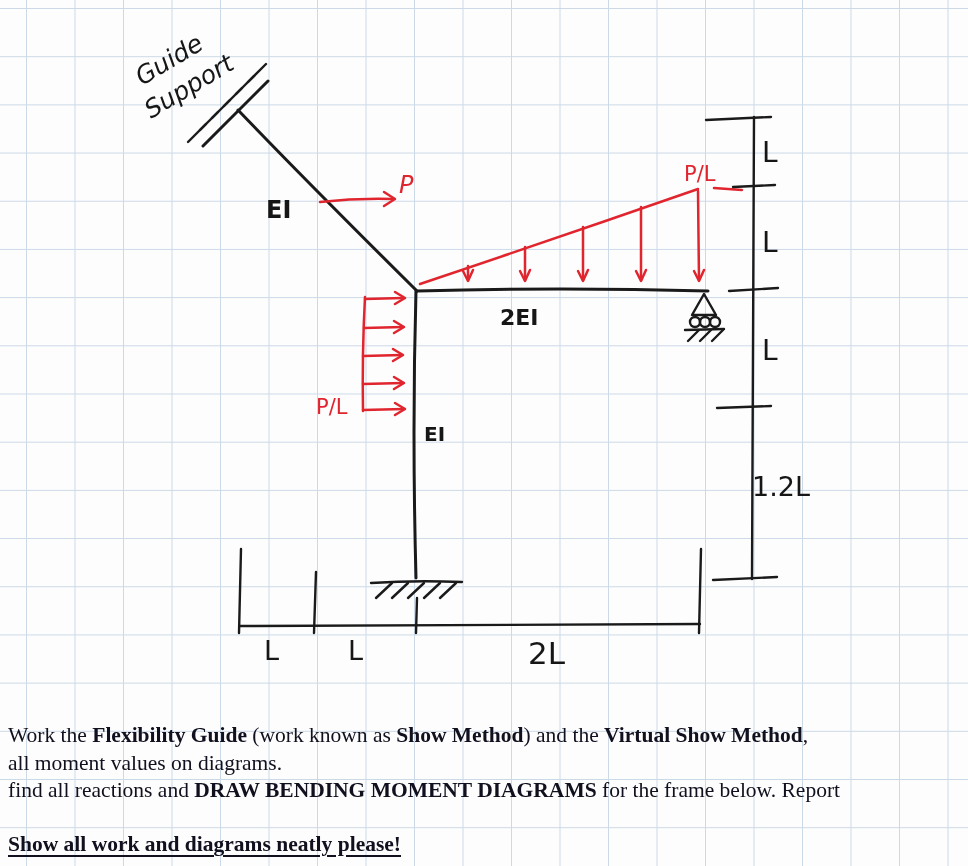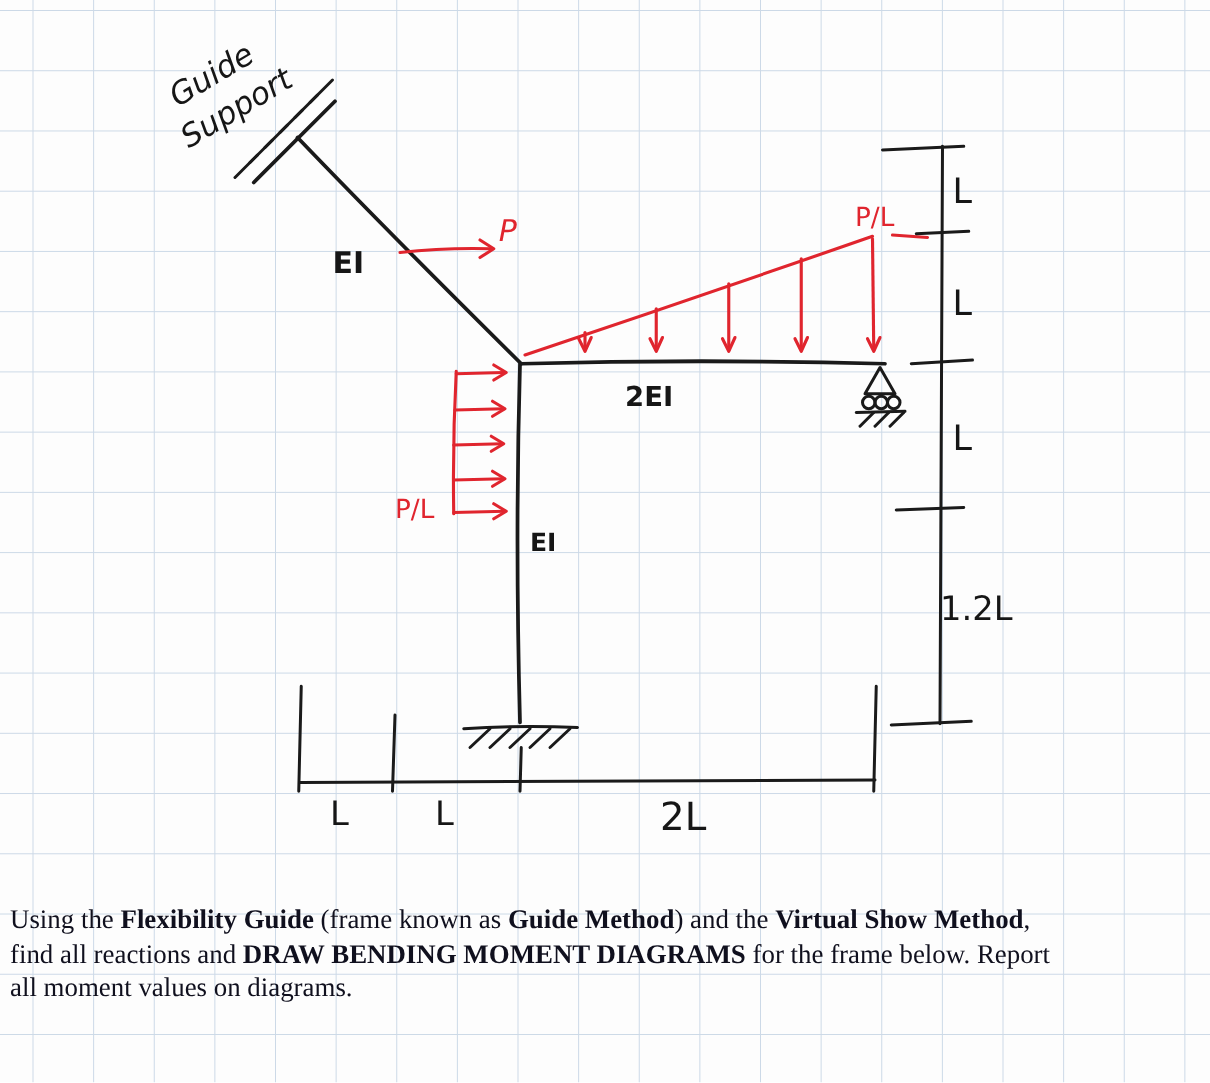--- a/index.html
+++ b/index.html
@@ -139,19 +139,20 @@
       <path class="thin" d="M 717 408 L 771 406"></path>
       <path class="thin" d="M 713 580 L 777 577"></path>
       <text class="ink-t" font-size="28" x="762" y="162">L</text>
       <text class="ink-t" font-size="28" x="762" y="252">L</text>
       <text class="ink-t" font-size="28" x="762" y="360">L</text>
       <text class="ink-t" font-size="27" x="752" y="496">1.2L</text>
     </g>
   </svg>
 
   <div class="problem">
-    <div><span>Using the </span><b>Flexibility Guide</b><span> (frame known as </span><b>Guide Method</b><span>) and the </span><b>Virtual Show Method</b><span>,</span></div>
+    <div><span>Work the </span><b>Flexibility Guide</b><span> (work known as </span><b>Show Method</b><span>) and the </span><b>Virtual Show Method</b><span>,</span></div>
+    <div><span>all moment values on diagrams.</span></div>
     <div><span>find all reactions and </span><b>DRAW BENDING MOMENT DIAGRAMS</b><span> for the frame below. Report</span></div>
-    <div><span>all moment values on diagrams.</span></div>
   </div>
 
+  <div class="footer">Show all work and diagrams neatly please!</div>
 
 </div>
 
 </body></html>

